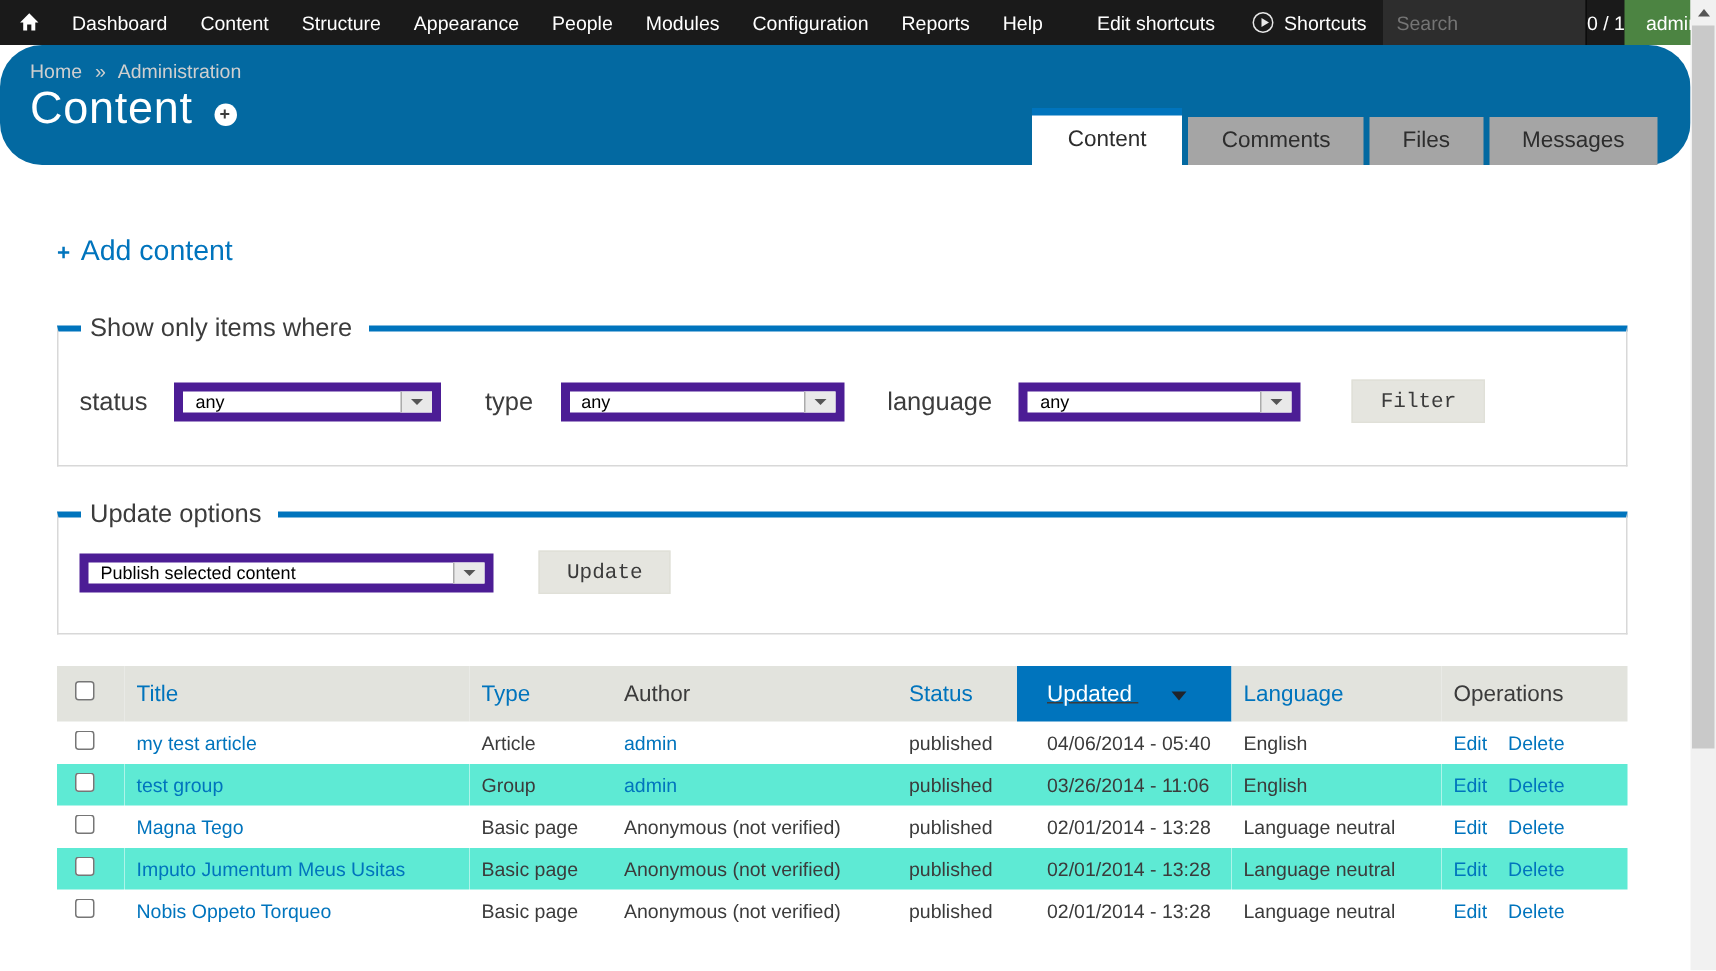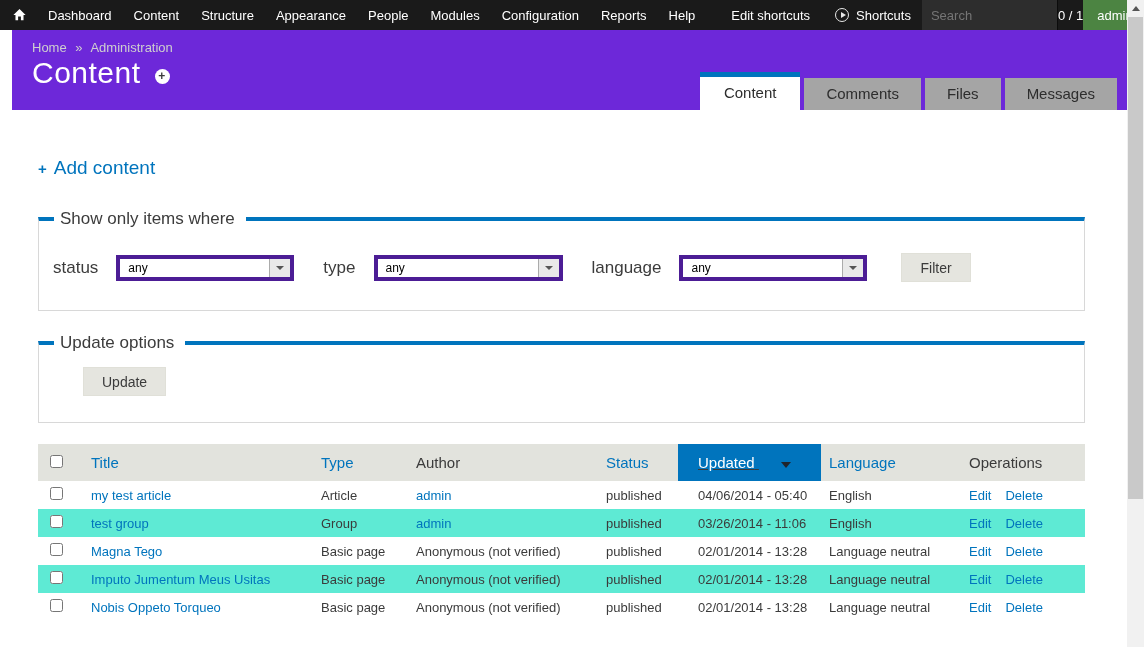--- a/index.html
+++ b/index.html
@@ -26,21 +26,21 @@
 
   
   #scrollbar { position:absolute; top:0; right:0; width:17px; height:647px; background:#f1f1f1; z-index:9; }
   #sb-up { position:absolute; top:0; left:0; width:17px; height:17px; background:#f1f1f1;
     display:flex; align-items:center; justify-content:center; cursor:pointer; }
   #sb-up i { width:0; height:0; border-bottom:5px solid #555;
     border-left:4px solid transparent; border-right:4px solid transparent; }
   #sb-thumb { position:absolute; top:17px; left:1px; width:15px; height:482px; background:#c9c9c9; cursor:pointer; }
 
   
-  #header { position:absolute; top:30px; left:12px; width:1127px; height:80px; background:#6d28d9; }
+  #header { position:absolute; top:30px; left:0; width:1127px; height:80px; background:#0369a1;border-radius:28px; }
   #breadcrumb { position:absolute; top:10px; left:20px; font-size:13px; color:#cfcfcf; }
   #breadcrumb a { color:#cfcfcf; text-decoration:none; cursor:pointer; }
   #breadcrumb .sep { margin:0 5px; }
   #page-title { position:absolute; top:26px; left:20px; font-size:30px; font-weight:300;
     color:#fff; letter-spacing:.5px; display:flex; align-items:center; }
   .title-icon { width:15px; height:15px; background:#fff; border-radius:50%; margin-left:14px;
     margin-top:6px; display:inline-flex; align-items:center; justify-content:center;
     color:#3c3c3c; font-size:12px; font-weight:700; line-height:1; cursor:pointer; }
 
   
@@ -61,32 +61,32 @@
     white-space:nowrap; pointer-events:none; }
 
   
   fieldset { border:1px solid #d8d8d8; border-top:4px solid #0074bd; padding:24px 14px 28px; }
   #filters-fieldset { margin-top:30px; }
   #update-fieldset { margin-top:22px; padding:14px 14px 26px; }
   legend { background:#fff; font-size:17px; color:#3c3c3c; padding:0 11px 0 6px; margin-left:1px; }
   .field-row { display:flex; align-items:center; }
   .f-label { font-size:17px; color:#3c3c3c; margin-right:18px; }
   .f-group { display:flex; align-items:center; margin-right:29px; }
-  .select { display:flex; align-items:stretch; height:26px; border:4px solid #4c1d95;
+  .select { display:flex; align-items:stretch; height:26px; border:6px solid #4c1d95;
     background:#fff; cursor:pointer;justify-content:center; }
   .select .sel-text { flex:1; font-size:12px; color:#000; padding:0 8px; display:flex; align-items:center;
     white-space:nowrap; overflow:hidden; }
   .select .sel-btn { width:21px; background:#e9e9e9; border-left:1px solid #ababab;
     display:flex; align-items:center; justify-content:center; }
   .select .sel-btn i { width:0; height:0; border-top:4px solid #555;
     border-left:4px solid transparent; border-right:4px solid transparent; }
   .sel-status { width:178px; } .sel-type { width:189px; } .sel-lang { width:188px; }
   .sel-update { width:276px; }
   .btn { background:#e5e5df; border:1px solid #e0e0d8; color:#3b3b3b; font-size:14px;
-    padding:0 18px; height:29px; cursor:pointer; font-family:Liberation Sans, sans-serif; }
+    padding:0 18px; height:29px; cursor:pointer; font-family:Liberation Mono, monospace; }
   #filter-btn { margin-left:5px; }
   #update-btn { margin-left:30px; }
 
   
   #content-table { margin-top:21px; width:100%; border-collapse:collapse; table-layout:fixed; }
   #content-table th { background:#e2e3dd; height:37px; text-align:left; font-weight:400;
     font-size:15px; color:#3b3b3b; padding:0 0 0 8px; white-space:nowrap; }
   #content-table th a { color:#0074bd; text-decoration:none; cursor:pointer;text-align:right; }
   #content-table th.col-updated { background:#0074bd; padding-left:20px;text-decoration:underline; }
   #content-table th.col-updated a { color:#fff; }
@@ -198,20 +198,26 @@
               </span>
           </span>
         </span>
         <button class="btn" id="filter-btn">Filter</button>
       </div>
     </fieldset>
 
     <fieldset id="update-fieldset">
       <legend>Update options</legend>
       <div class="field-row">
+        <span class="select sel-update">
+          <span class="sel-text">Publish selected content</span>
+          <span class="sel-btn">
+              <i></i>
+            </span>
+        </span>
         <button class="btn" id="update-btn">Update</button>
       </div>
     </fieldset>
 
     <table id="content-table">
       <colgroup>
         <col style="width:45px">
           <col style="width:230px">
           <col style="width:95px">
           <col style="width:190px">

